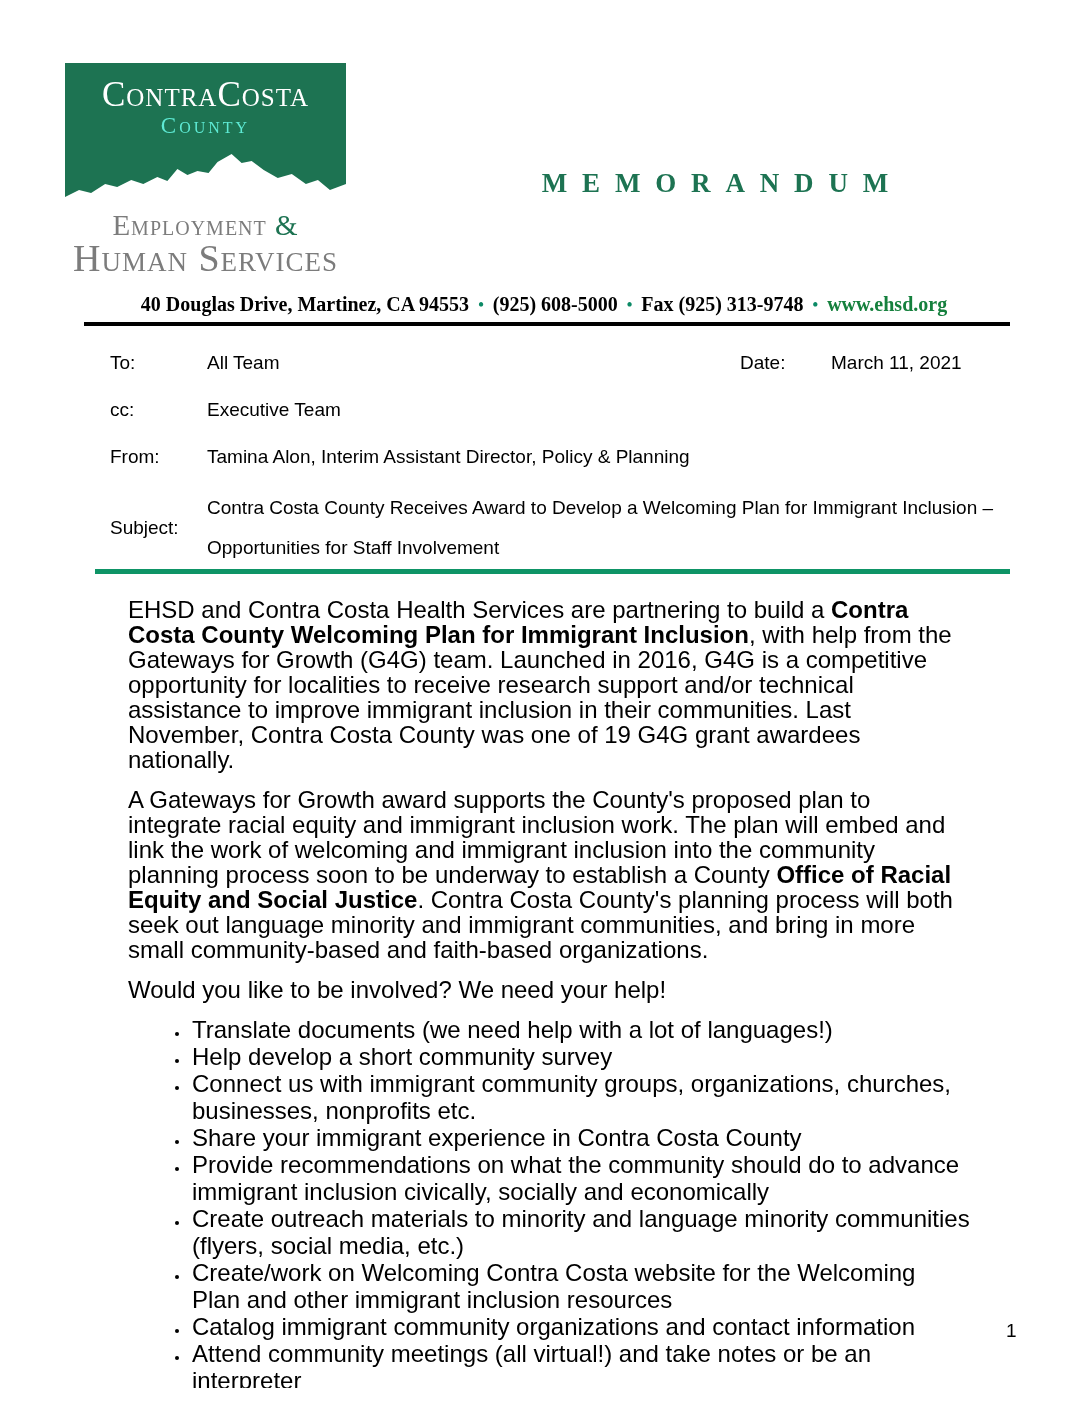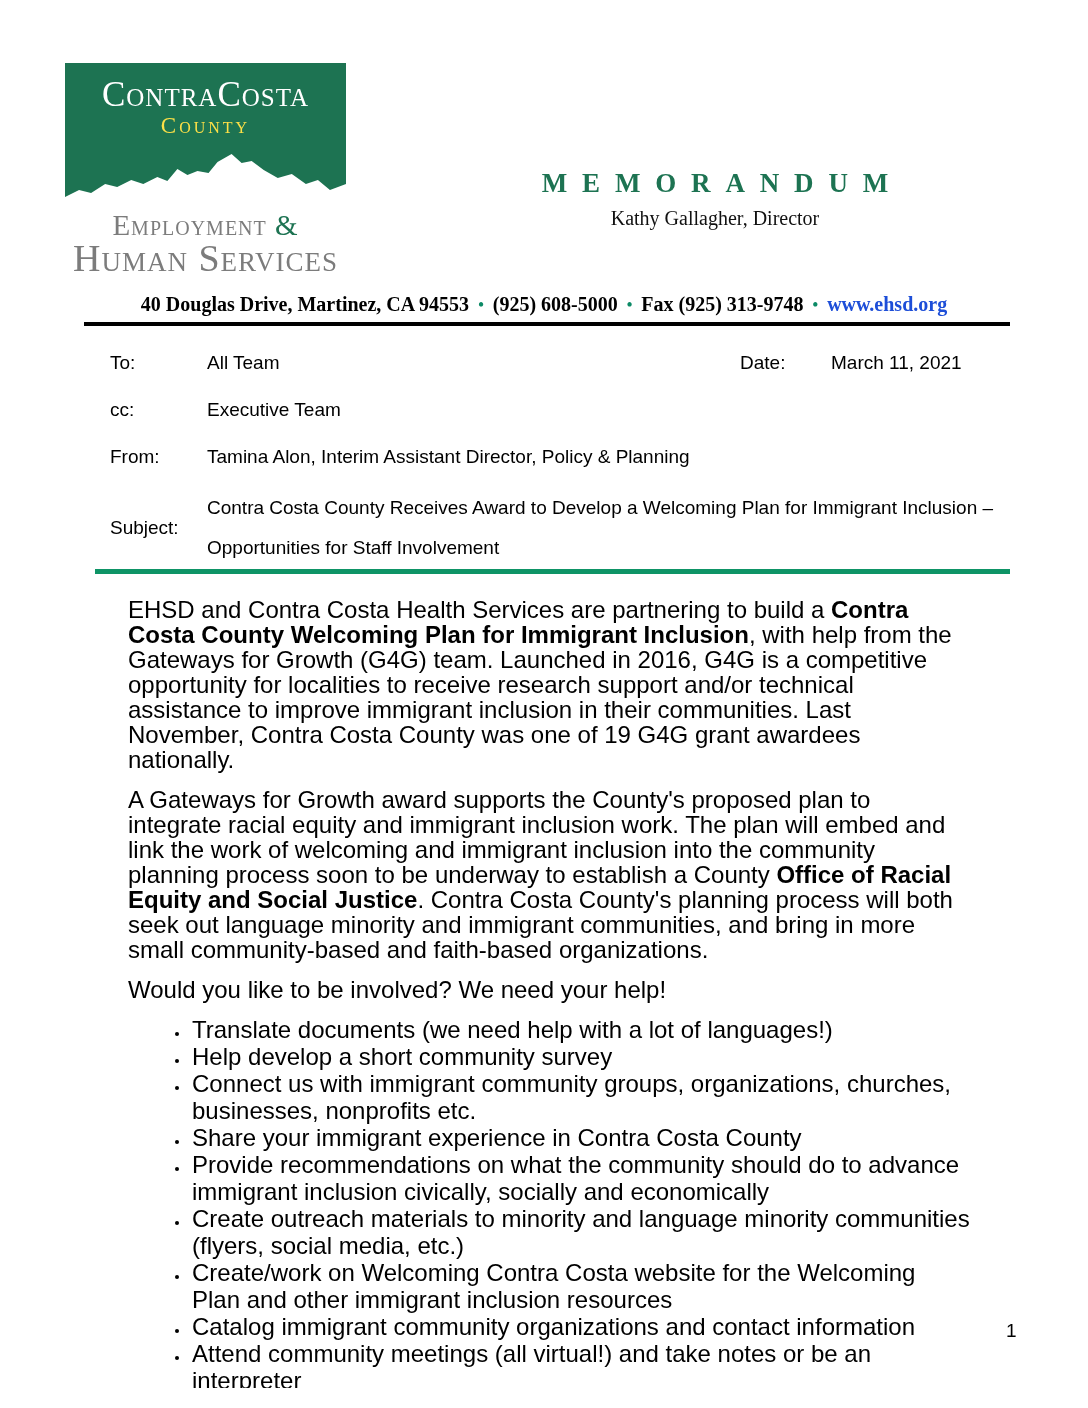--- a/index.html
+++ b/index.html
@@ -10,21 +10,21 @@
     margin:0 auto;
   }
   
   .logo { position:absolute; left:65px; top:63px; width:281px; }
   .logo-box { position:relative; background:#1d7352; height:142px; text-align:center; overflow:hidden; }
   .logo-line1 {
     font-family:"Liberation Serif", serif; font-variant:small-caps; color:#fff;
     font-size:35px; letter-spacing:1px; padding-top:14px; line-height:36px;
   }
   .logo-line2 {
-    font-family:"Liberation Serif", serif; font-variant:small-caps; color:#fde047;
+    font-family:"Liberation Serif", serif; font-variant:small-caps; color:#5eead4;
     font-size:23px; letter-spacing:3px; line-height:26px;
   }
   .mountain { position:absolute; left:0; bottom:0; width:100%; height:52px; display:block; }
   .dept { text-align:center; margin-top:5px; font-family:"Liberation Serif", serif; color:#7c7c7c; }
   .dept-l1 { font-size:29px; font-variant:small-caps; letter-spacing:1px; line-height:30px; }
   .dept-l1 .amp { color:#1d7352; font-variant:normal; }
   .dept-l2 { font-size:38px; font-variant:small-caps; letter-spacing:1px; line-height:36px; }
   
   .memo-title-block { position:absolute; left:470px; top:168px; width:490px; text-align:center; }
   .memo-title {
@@ -32,21 +32,21 @@
     font-size:27px; letter-spacing:0.55em; text-indent:0.55em; white-space:nowrap;
   }
   .memo-director { font-family:"Liberation Serif", serif; font-size:20px; color:#111; margin-top:8px; }
   
   .contact-bar {
     position:absolute; top:293px; left:0; width:100%; text-align:center;
     font-family:"Liberation Serif", serif; font-weight:bold; font-size:20px; color:#000;
     white-space:nowrap;
   }
   .contact-bar .dot { color:#0c8a66; font-size:16px; padding:0 9px; vertical-align:1px; }
-  .contact-bar .website { color:#1d4ed8; text-decoration:none; cursor:pointer; }
+  .contact-bar .website { color:#15803d; text-decoration:none; cursor:pointer; }
   .rule-black { position:absolute; top:322px; left:84px; width:926px; height:4px; background:#000; }
   
   .meta-row { position:absolute; left:110px; right:78px; display:flex; font-size:19px; line-height:22px;align-items:center; }
   .row-to { top:352px; } .row-cc { top:399px; } .row-from { top:446px; }
   .row-subject { top:488px; align-items:center; }
   .meta-label { width:97px; flex:0 0 97px; }
   .date-group { position:absolute; left:630px; top:0; display:flex;gap:16px; }
   .date-label { width:75px; flex:0 0 75px; }
   .subject-value { line-height:40px; max-width:790px; }
   .rule-green { position:absolute; top:569px; left:95px; width:915px; height:5px; background:#0e9466; }
@@ -74,21 +74,20 @@
       </svg>
     </div>
     <div class="dept">
       <div class="dept-l1"><span>Employment</span> <span class="amp">&amp;</span></div>
       <div class="dept-l2">Human Services</div>
     </div>
   </div>
 
   <div class="memo-title-block">
     <div class="memo-title">MEMORANDUM</div>
-    <div class="memo-director">Kathy Gallagher, Director</div>
   </div>
 
   <div class="contact-bar">
     <span>40 Douglas Drive, Martinez, CA 94553</span><span class="dot">•</span><span>(925) 608-5000</span><span class="dot">•</span><span>Fax (925) 313-9748</span><span class="dot">•</span><a class="website">www.ehsd.org</a>
   </div>
   <div class="rule-black"></div>
 
   <div class="meta-row row-to">
     <span class="meta-label">To:</span>
     <span>All Team</span>

